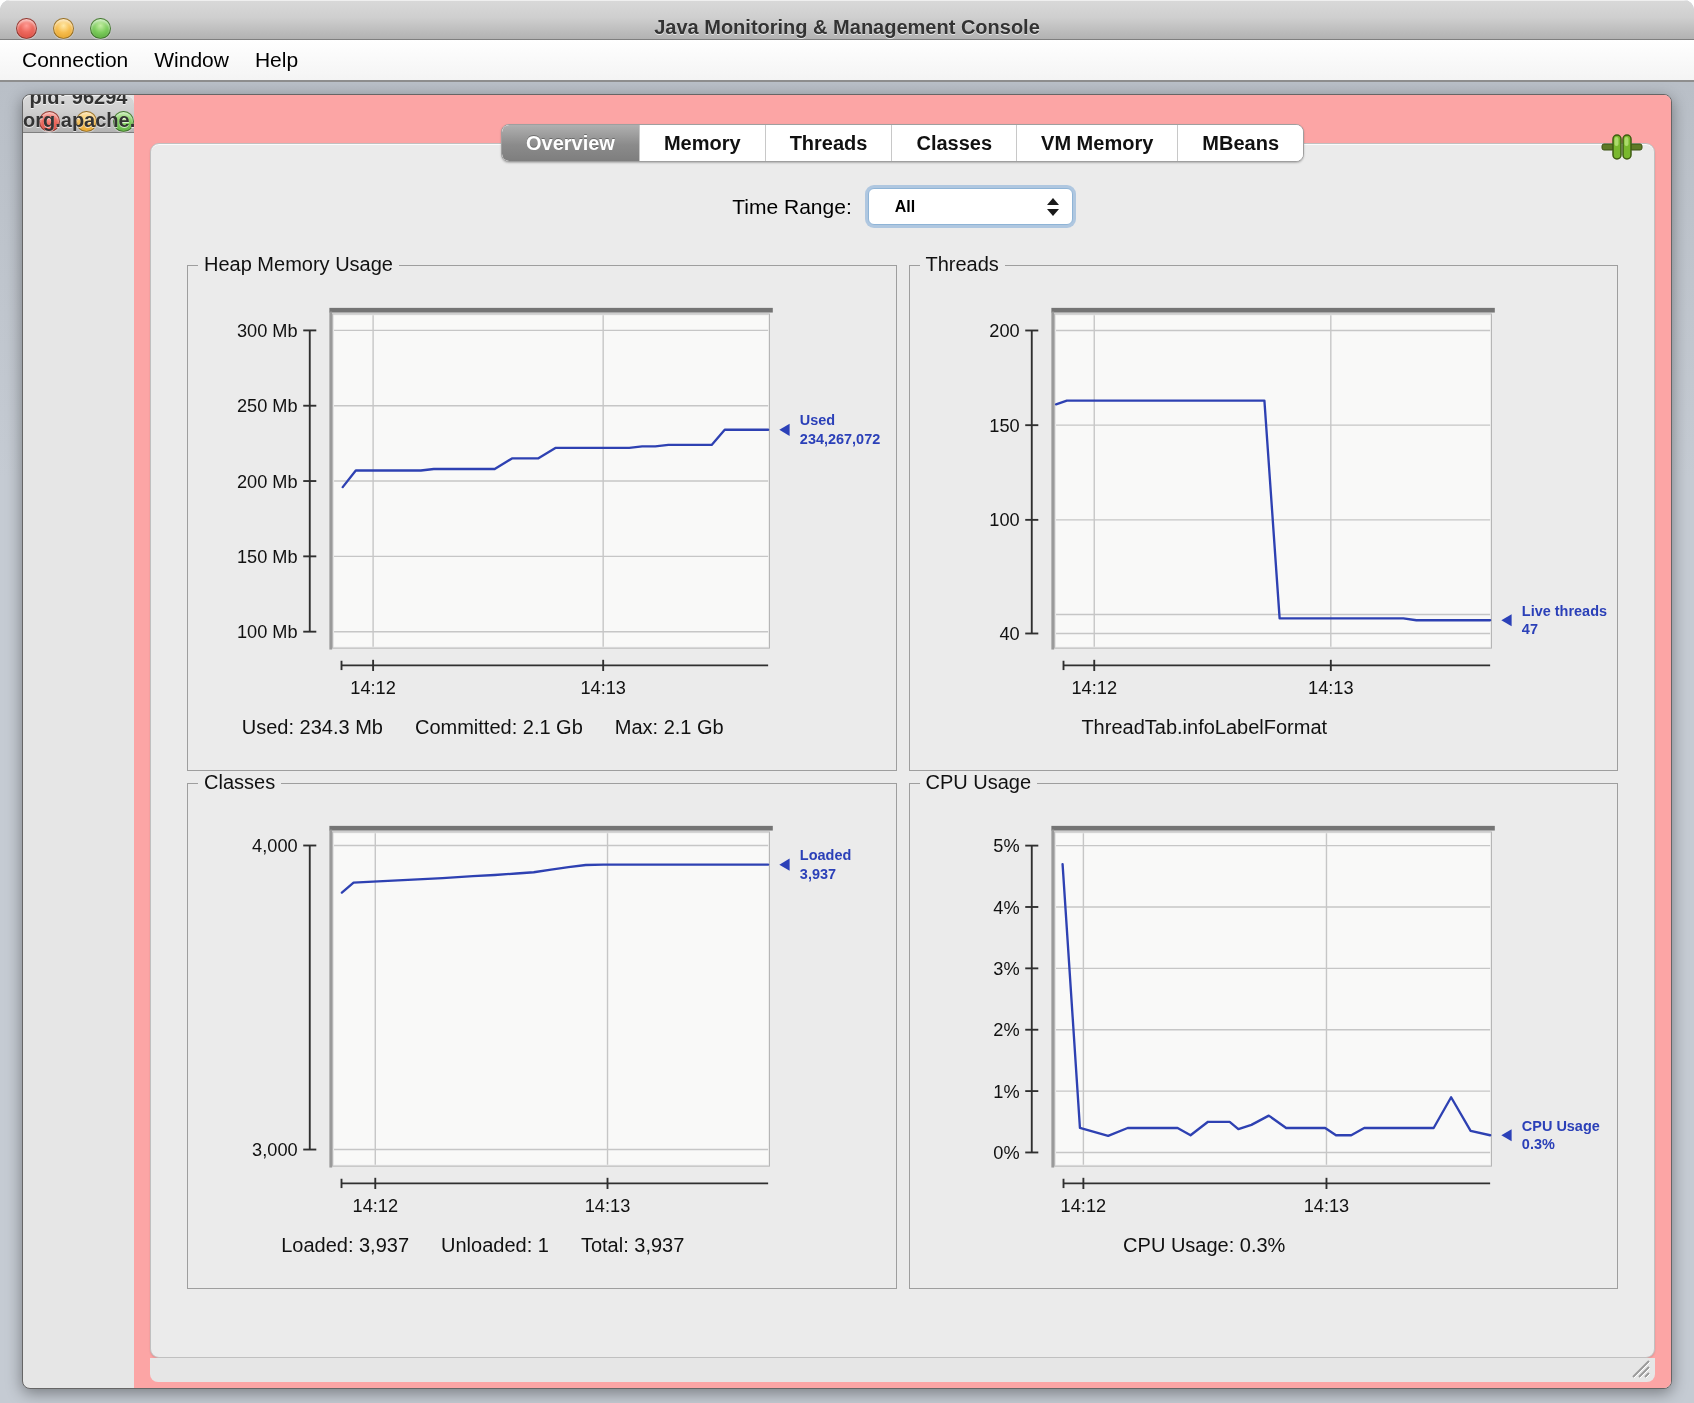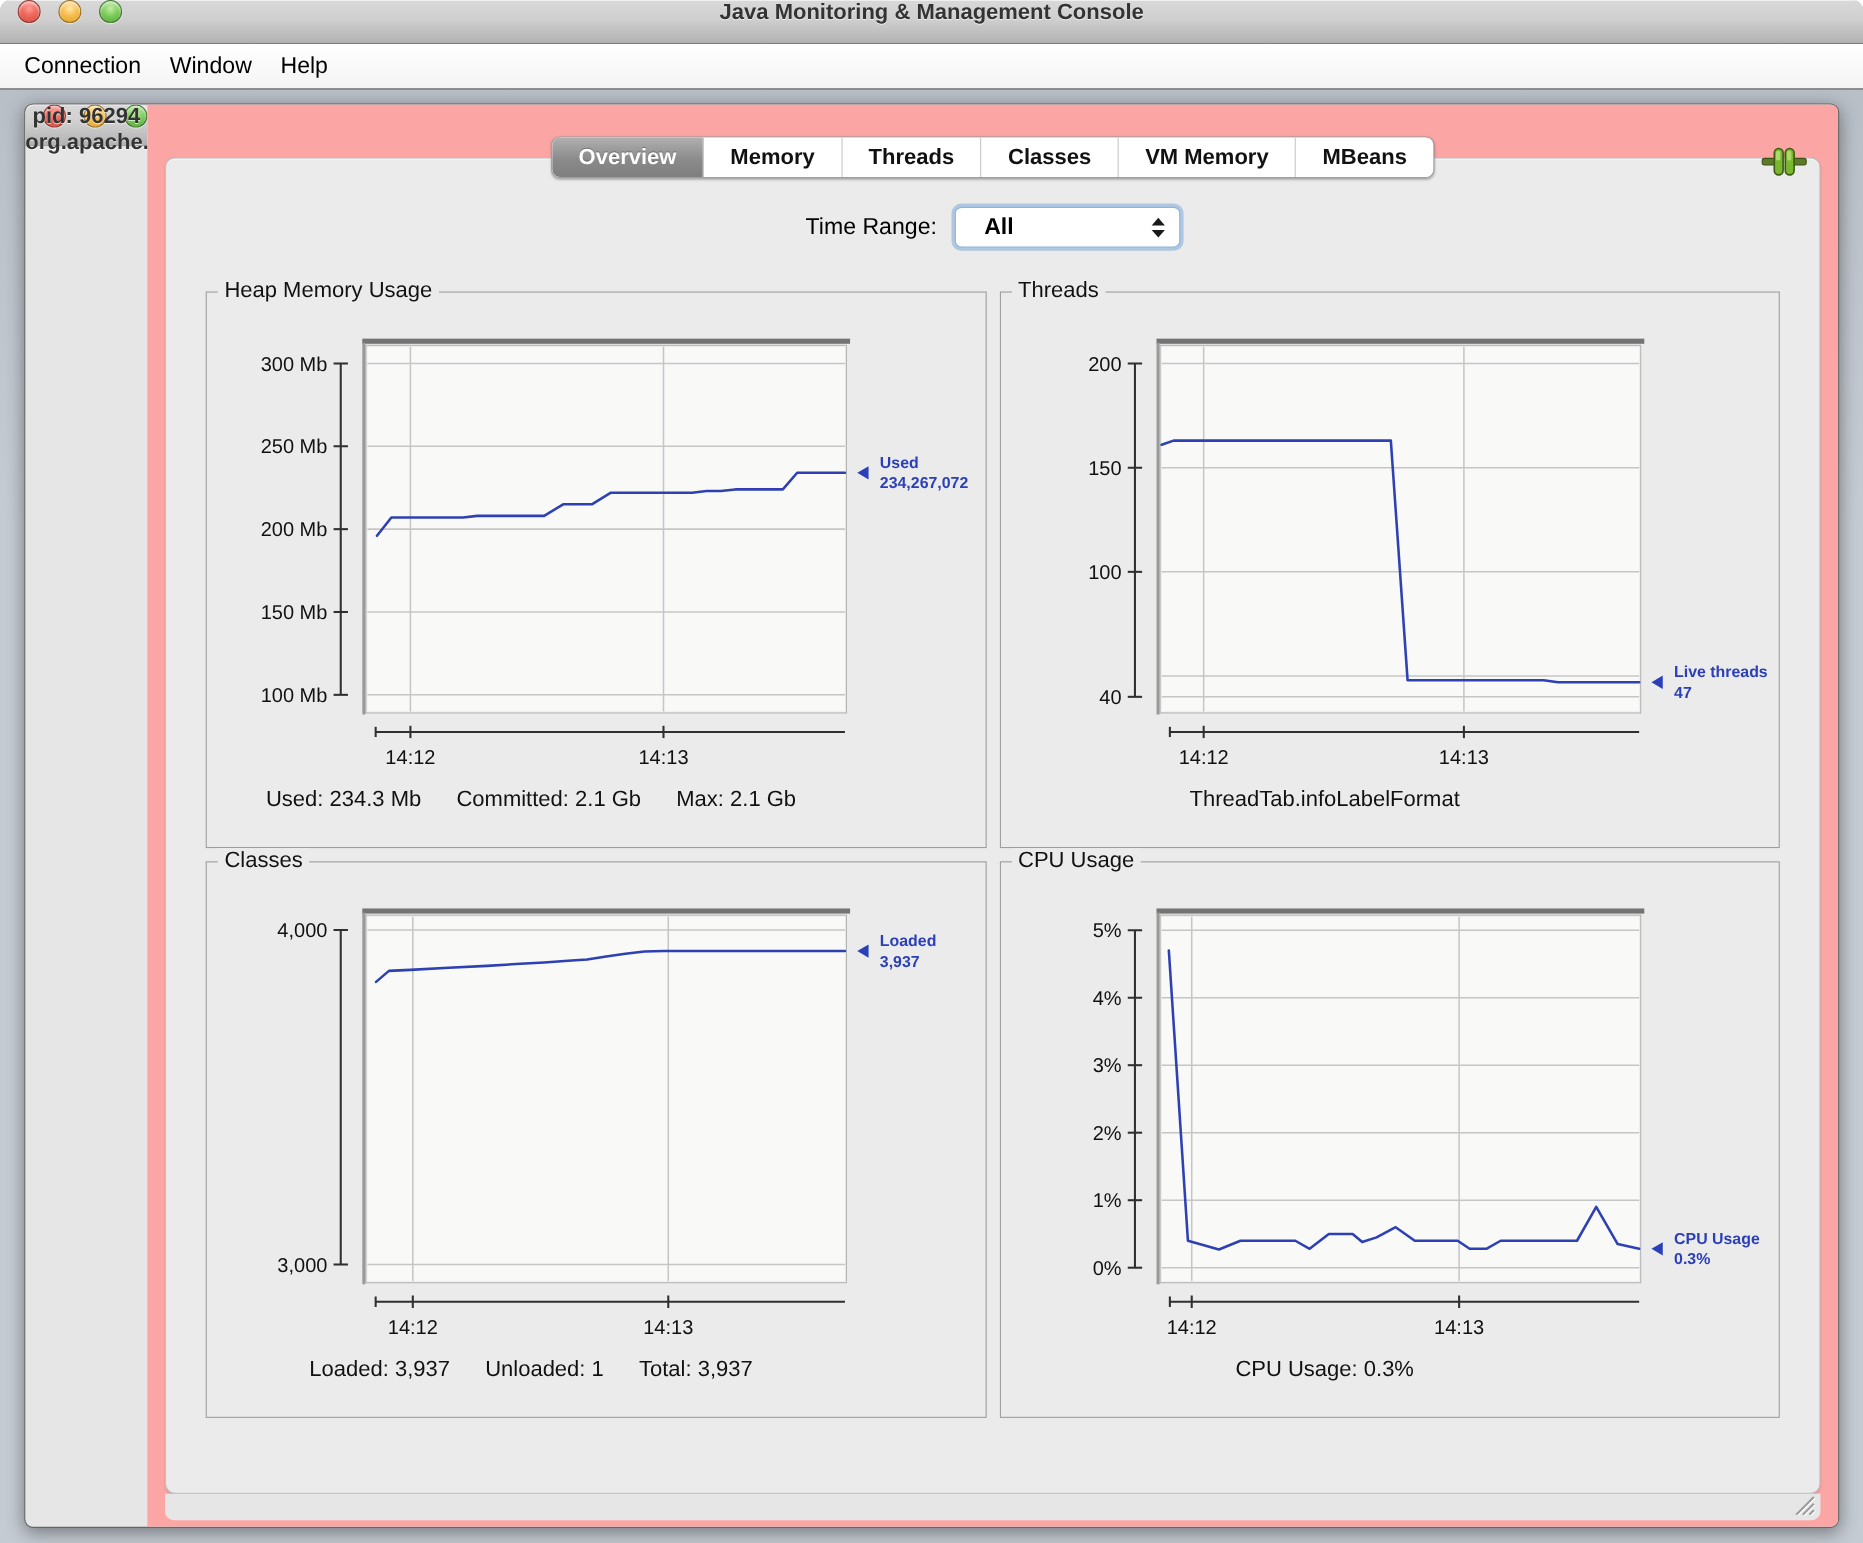--- a/index.html
+++ b/index.html
@@ -1,20 +1,20 @@
 <!DOCTYPE html>
 <html><head>
 <meta charset="utf-8">
 <style>
   * { margin:0; padding:0; box-sizing:border-box; }
   html,body { width:1694px; height:1403px; background:#ffffff; font-family:"Liberation Sans", sans-serif; overflow:hidden; }
   .outer-window { width:1694px; height:1403px; border-radius:10px 10px 0 0; overflow:hidden; background:#c5cbd3; display:flex; flex-direction:column; }
 
   
-  .titlebar { position:relative; height:40px; flex:0 0 40px; background:linear-gradient(#d9d9d9,#cfcfcf 45%,#b2b2b2); border-bottom:1px solid #7f7f7f; box-shadow:inset 0 1px 0 #efefef; display:flex; align-items:flex-start; }
+  .titlebar { position:relative; height:40px; flex:0 0 40px; background:linear-gradient(#d9d9d9,#cfcfcf 45%,#b2b2b2); border-bottom:1px solid #7f7f7f; box-shadow:inset 0 1px 0 #efefef; display:flex; align-items:flex-end; }
   .titlebar.inner { height:38px; flex:0 0 38px; border-radius:8px 8px 0 0; }
   .traffic { display:flex; gap:16px; padding-left:16px; }
   .light { width:21px; height:21px; border-radius:50%; border:1px solid rgba(0,0,0,.35); box-shadow:inset 0 2px 3px rgba(255,255,255,.7), 0 1px 1px rgba(255,255,255,.5); }
   .light.red    { background:radial-gradient(circle at 50% 35%, #ff9d96 0%, #ee6a5f 40%, #d44438 100%); }
   .light.yellow { background:radial-gradient(circle at 50% 35%, #ffe9a8 0%, #f6bd4f 45%, #df9b1f 100%); }
   .light.green  { background:radial-gradient(circle at 50% 35%, #c4eda3 0%, #7ccc5c 45%, #4fa033 100%); }
   .win-title { position:absolute; left:0; right:0; text-align:center; font-size:20px; font-weight:bold; color:#333; text-shadow:0 1px 0 rgba(255,255,255,.65); pointer-events:none; }
 
   
   .menubar { height:42px; flex:0 0 42px; background:linear-gradient(#ffffff,#f4f4f4); border-bottom:2px solid #8e8e8e; display:flex; align-items:center; gap:26px; padding-left:22px; }
@@ -31,21 +31,21 @@
   .tabs { display:flex; background:#ffffff; border:1px solid #9f9f9f; border-radius:8px; overflow:hidden; box-shadow:0 1px 2px rgba(0,0,0,.25); height:38px; }
   .tab { display:flex; align-items:center; padding:0 24px; font-size:20px; font-weight:bold; color:#111; border-left:1px solid #c8c8c8; cursor:default; background:#fff; }
   .tab:first-child { border-left:none; }
   .tab.selected { background:linear-gradient(#b0b0b0,#8b8b8b 55%,#7e7e7e); color:#fff; text-shadow:0 -1px 0 rgba(0,0,0,.3); border-radius:7px 0 0 7px; }
   .plug { position:absolute; right:10px; top:-12px; }
 
   
   .time-range-row { display:flex; justify-content:center; align-items:center; margin-top:34px; }
   .time-range-label { font-size:21px; color:#000; margin-right:16px; }
   .combo { position:relative; width:205px; height:37px; background:#fff; border:1px solid #8fb4d6; border-radius:6px; box-shadow:0 0 0 3px rgba(125,170,215,.55); display:flex; align-items:center; cursor:default; }
-  .combo-value { font-size:21px; font-weight:bold; color:#000; padding-left:26px; }
+  .combo-value { font-size:16px; font-weight:bold; color:#000; padding-left:26px; }
   .spinner { position:absolute; right:13px; top:50%; transform:translateY(-50%); display:flex; flex-direction:column; gap:4px; }
   .arrow-up { width:0; height:0; border-left:6px solid transparent; border-right:6px solid transparent; border-bottom:7px solid #1a1a1a; }
   .arrow-down { width:0; height:0; border-left:6px solid transparent; border-right:6px solid transparent; border-top:7px solid #1a1a1a; }
 
   
   .charts-grid { display:grid; grid-template-columns:1fr 1fr; column-gap:40px; row-gap:52px; margin-top:40px; padding:0 12px;gap:12px; }
   .group-box { position:relative; border:1px solid #9e9e9e; padding:26px 6px 10px 6px; height:506px; }
   .group-title { position:absolute; top:-13px; left:10px; background:#ebebeb; padding:0 6px; font-size:20px; color:#111; }
   .chart-svg { width:100%; display:block; }
   .chart-footer { display:flex; justify-content:center; gap:32px; padding-right:118px; font-size:20px; color:#111; margin-top:2px; white-space:nowrap; }

